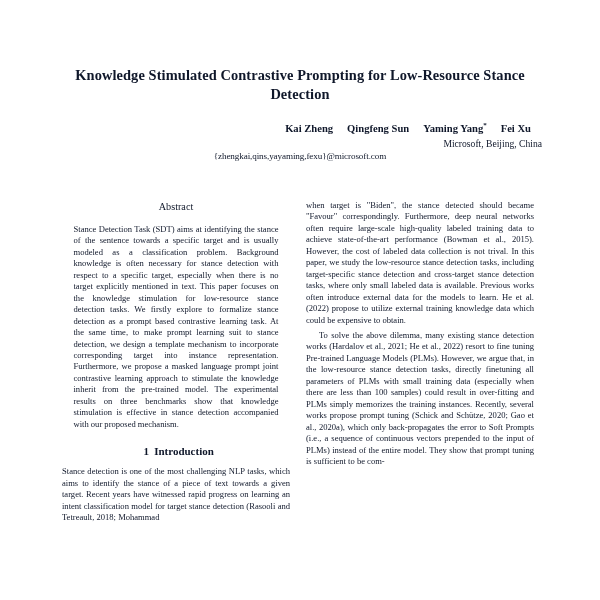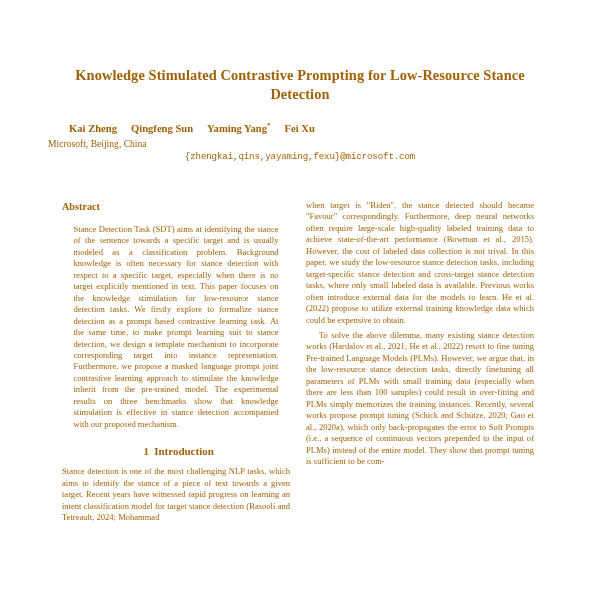--- a/index.html
+++ b/index.html
@@ -7,86 +7,87 @@
     padding: 0;
     background: #ffffff;
   }
   .page {
     position: relative;
     width: 600px;
     height: 600px;
     background: #ffffff;
     overflow: hidden;
     font-family: "Liberation Serif", "DejaVu Serif", serif;
-    color: #a16207;
+    color: #0f172a;
   }
   .title {
     position: absolute;
     left: 62px;
     top: 66px;
     width: 476px;
     text-align: center;
     font-family: "Liberation Serif", "DejaVu Serif", serif;
     font-weight: bold;
     font-size: 14.4px;
     line-height: 19px;
     letter-spacing: 0.1px;
   }
   .authors {
     position: absolute;
     left: 62px;
     top: 122px;
     width: 476px;
-    text-align: left;
+    text-align: right;
     font-weight: bold;
     font-size: 10.6px;
     line-height: 14px;
   }
   .authors .name {
     display: inline-block;
     margin: 0 7px;
   }
   .authors sup {
     font-size: 7px;
     vertical-align: super;
     line-height: 0;
   }
   .affil {
     position: absolute;
-    left: 48px;
+    left: 66px;
     top: 137px;
     width: 476px;
-    text-align: left;
+    text-align: right;
     font-size: 9.6px;
     line-height: 13px;
   }
   .email {
     position: absolute;
     left: 62px;
     top: 150px;
     width: 476px;
     text-align: center;
-    font-family: Liberation Mono, monospace;
+    font-family: Liberation Serif, serif;
     font-size: 9.1px;
     line-height: 13px;
     letter-spacing: -0.1px;
   }
   .col {
     position: absolute;
     top: 200px;
     width: 228px;
     font-size: 8.55px;
     line-height: 11.45px;
     text-align: justify;
     text-justify: inter-word;
   }
   .col-left { left: 62px; }
   .col-right { left: 306px; }
   .section-head {
-    font-weight: bold;
+    text-align: center;
+    font-weight: normal;
     font-size: 10.2px;
     line-height: 14px;
     margin: 0 0 10px 0;
   }
   .num-head {
     font-weight: bold;
     font-size: 11px;
     line-height: 15px;
     margin: 14px 0 7px 0;
     text-align: center;
@@ -124,21 +125,21 @@
 
   <div class="affil">Microsoft, Beijing, China</div>
 
   <div class="email">{zhengkai,qins,yayaming,fexu}@microsoft.com</div>
 
   <div class="col col-left">
     <div class="section-head">Abstract</div>
     <div class="abstract-body">Stance Detection Task (SDT) aims at identifying the stance of the sentence towards a specific target and is usually modeled as a classification problem. Background knowledge is often necessary for stance detection with respect to a specific target, especially when there is no target explicitly mentioned in text. This paper focuses on the knowledge stimulation for low-resource stance detection tasks. We firstly explore to formalize stance detection as a prompt based contrastive learning task. At the same time, to make prompt learning suit to stance detection, we design a template mechanism to incorporate corresponding target into instance representation. Furthermore, we propose a masked language prompt joint contrastive learning approach to stimulate the knowledge inherit from the pre-trained model. The experimental results on three benchmarks show that knowledge stimulation is effective in stance detection accompanied with our proposed mechanism.</div>
 
     <div class="num-head"><span class="num">1</span><span>Introduction</span></div>
-    <p class="para body-text">Stance detection is one of the most challenging NLP tasks, which aims to identify the stance of a piece of text towards a given target. Recent years have witnessed rapid progress on learning an intent classification model for target stance detection (Rasooli and Tetreault, 2024; Mohammad</p>
+    <p class="para body-text">Stance detection is one of the most challenging NLP tasks, which aims to identify the stance of a piece of text towards a given target. Recent years have witnessed rapid progress on learning an intent classification model for target stance detection (Rasooli and Tetreault, 2018; Mohammad</p>
   </div>
 
   <div class="col col-right">
     <p class="para body-text">when target is "Biden", the stance detected should became "Favour" correspondingly. Furthermore, deep neural networks often require large-scale high-quality labeled training data to achieve state-of-the-art performance (Bowman et al., 2015). However, the cost of labeled data collection is not trival. In this paper, we study the low-resource stance detection tasks, including target-specific stance detection and cross-target stance detection tasks, where only small labeled data is available. Previous works often introduce external data for the models to learn. He et al. (2022) propose to utilize external training knowledge data which could be expensive to obtain.</p>
     <p class="para body-text">To solve the above dilemma, many existing stance detection works (Hardalov et al., 2021; He et al., 2022) resort to fine tuning Pre-trained Language Models (PLMs). However, we argue that, in the low-resource stance detection tasks, directly finetuning all parameters of PLMs with small training data (especially when there are less than 100 samples) could result in over-fitting and PLMs simply memorizes the training instances. Recently, several works propose prompt tuning (Schick and Schütze, 2020; Gao et al., 2020a), which only back-propagates the error to Soft Prompts (i.e., a sequence of continuous vectors prepended to the input of PLMs) instead of the entire model. They show that prompt tuning is sufficient to be com-</p>
   </div>
 
 </div>
 
 </body></html>

